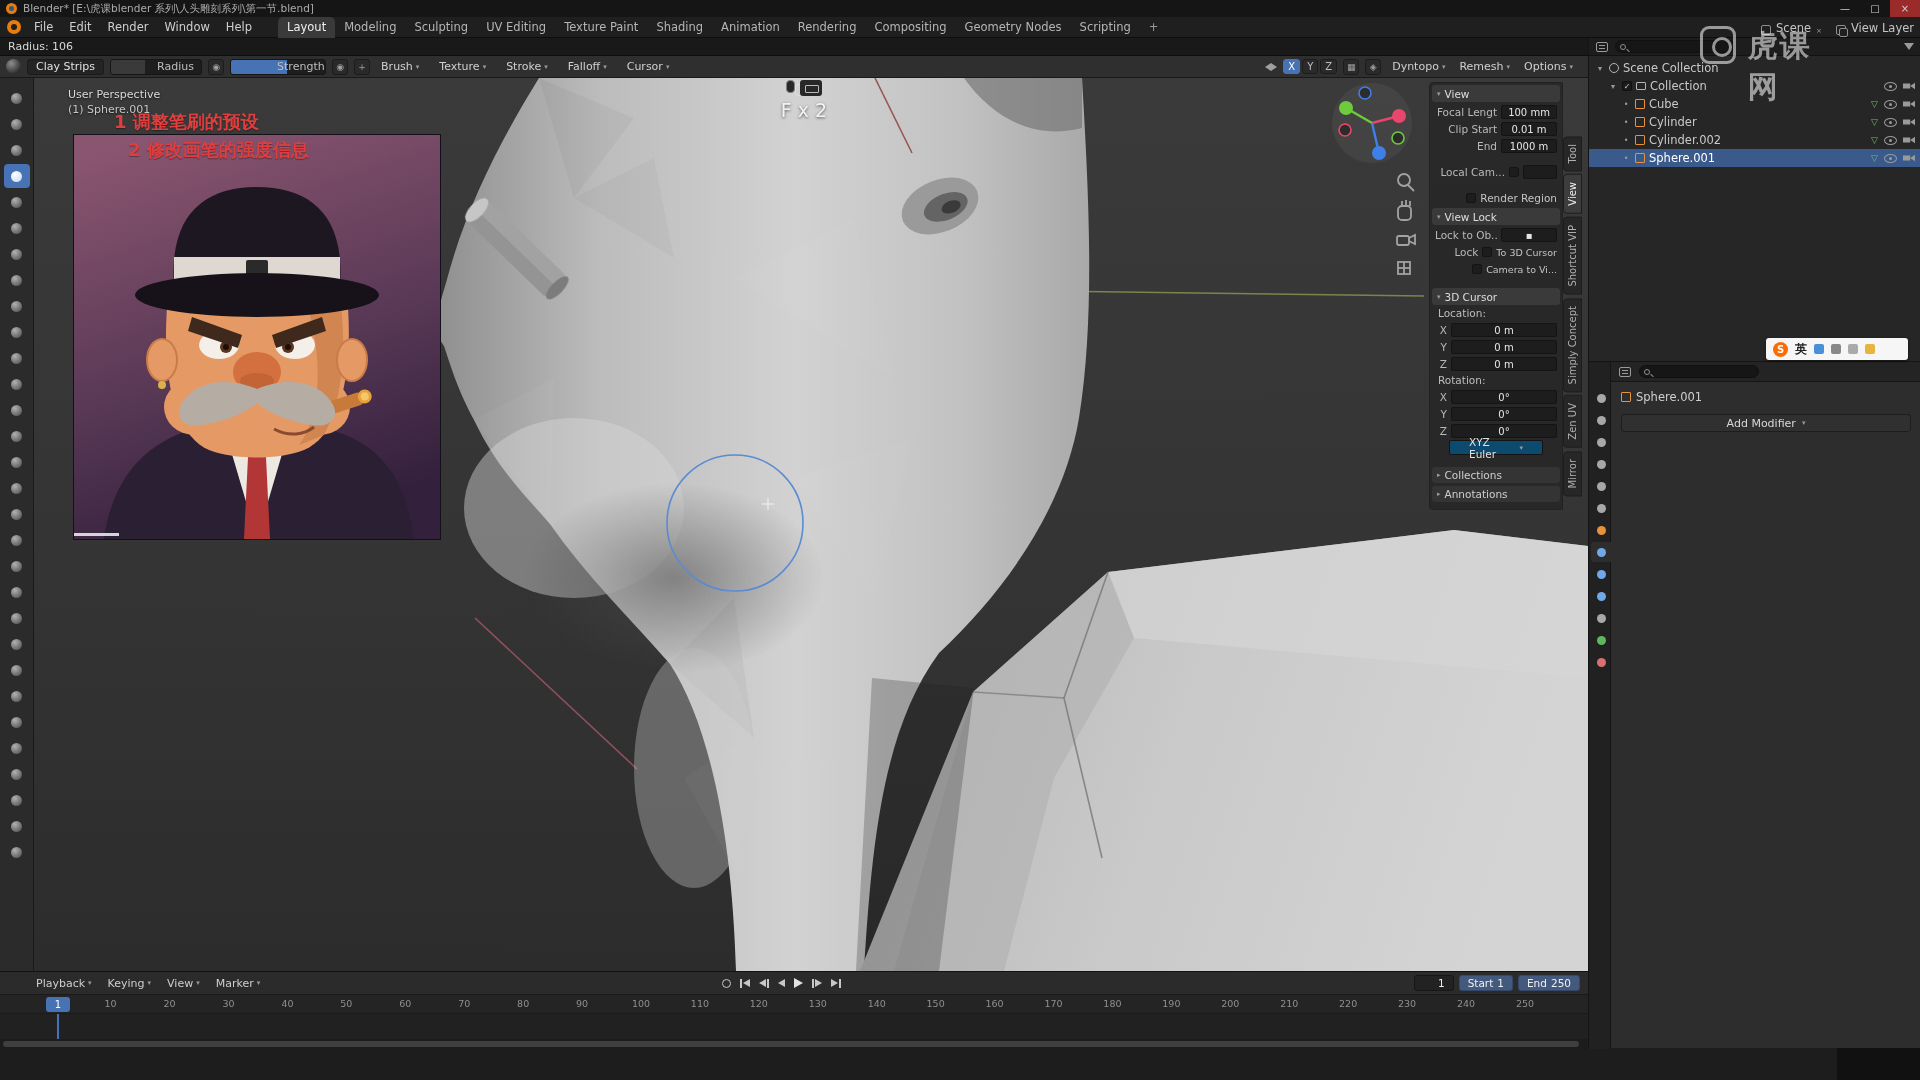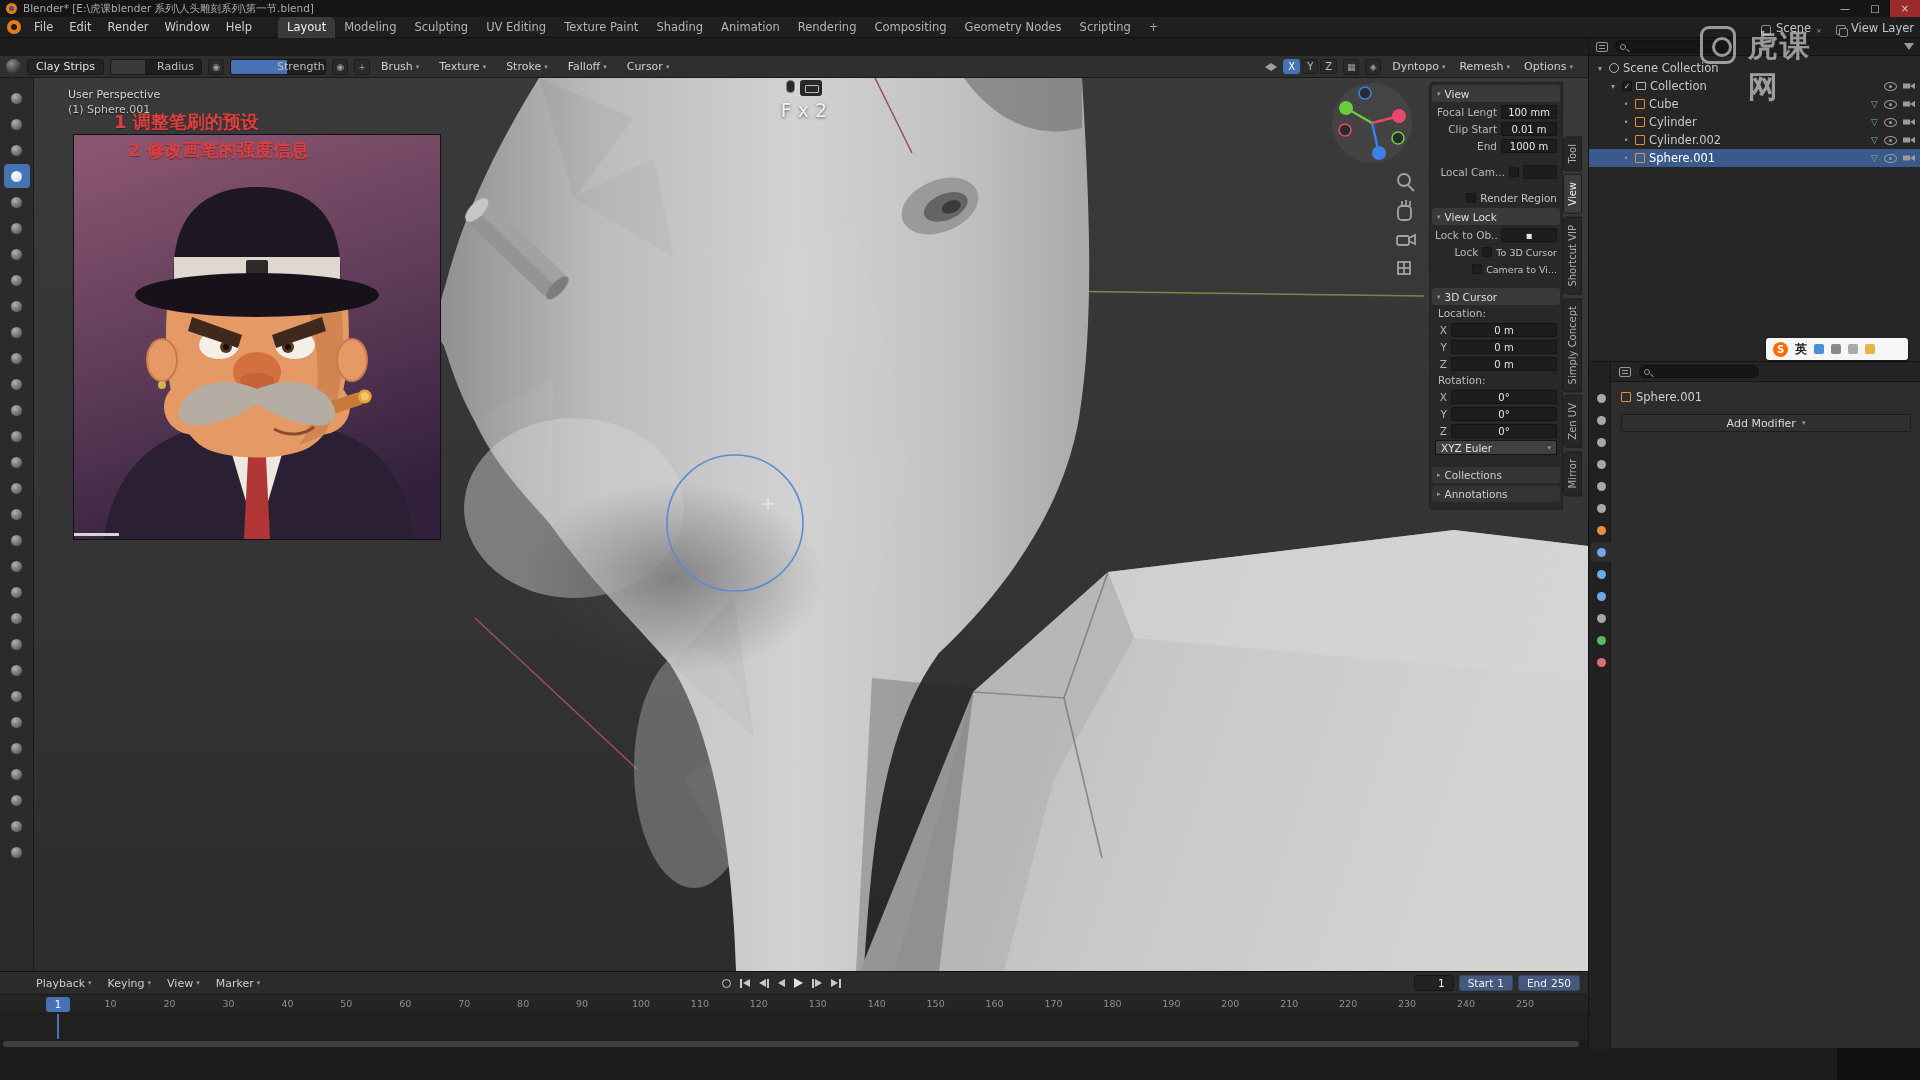--- a/index.html
+++ b/index.html
@@ -88,21 +88,21 @@
   #npanel { position:absolute; left:1395px; top:4px; width:134px; z-index:4; background:rgba(40,40,40,.97);
     border:1px solid #222; border-radius:4px 0 0 4px; color:#c3c3c3; font-size:10.5px; padding-bottom:4px; }
   .np-header { height:17px; background:#3a3a3a; border-radius:3px; margin:2px 2px; display:flex; align-items:center; gap:4px; padding-left:5px; color:#dedede; }
   .np-row { display:flex; align-items:center; height:16px; margin:1px 5px; gap:4px; }
   .np-label { flex:1.15; text-align:right; color:#b9b9b9; white-space:nowrap; overflow:hidden; }
   .np-axis { width:12px; text-align:right; color:#b9b9b9; }
   .np-field { flex:1; height:14px; background:#1d1d1d; border:1px solid #141414; border-radius:2px; display:flex; align-items:center; justify-content:center; color:#e6e6e6; font-size:10px; }
   .np-check { width:10px; height:10px; background:#1d1d1d; border:1px solid #141414; border-radius:2px; flex:none; }
   .np-gap { height:8px; }
   .np-sub { color:#bdbdbd; margin:2px 8px 0 8px; height:14px; }
-  .np-drop { margin:1px 5px; height:15px; background:#404040; border:1px solid #141414; border-radius:2px; display:flex; align-items:center; justify-content:space-between; padding:0 5px; color:#e2e2e2; }
+  .np-drop { margin:1px 19px; height:15px; background:#0c4a6e; border:1px solid #141414; border-radius:2px; display:flex; align-items:center; justify-content:space-between; padding:0 19px; color:#e2e2e2; }
   .np-collapsed { height:16px; background:#343434; border-radius:3px; margin:3px 2px; display:flex; align-items:center; gap:4px; padding-left:5px; color:#cecece; }
   
   #vt-strip { position:absolute; left:1529px; top:58px; width:25px; z-index:3; display:flex; flex-direction:column; gap:3px; }
   .vt-tab { writing-mode:vertical-rl; transform:rotate(180deg); background:#272727; color:#b0b0b0; font-size:10px;
     padding:7px 3px; border-radius:0 4px 4px 0; border:1px solid #1d1d1d; align-self:flex-start; }
   .vt-tab.active { background:#3d3d3d; color:#f0f0f0; }
 
   
   #rightcol { position:absolute; left:1588px; top:38px; width:332px; height:1010px; background:#262626; border-left:1px solid #141414; }
   #outliner { position:absolute; left:0; top:0; width:332px; height:323px; background:#262626; }
@@ -230,20 +230,23 @@
         <span>Scene</span>
         <span class="caret">×</span>
       </span>
       <span class="mb-sel">
         <span class="mini-ic layers"></span>
         <span>View Layer</span>
       </span>
     </div>
   </div>
 
+  <div id="adjustbar">
+    <span>Radius: 106</span>
+  </div>
 
   <div id="toolheader">
     <div id="th-left">
       <span id="brush-preview"></span>
       <span class="th-btn">Clay Strips</span>
       <span class="th-field" style="width:92px">
         <span class="fill" style="width:38%"></span>
         <span class="lab">Radius</span>
         <span>84 px</span>
       </span>

